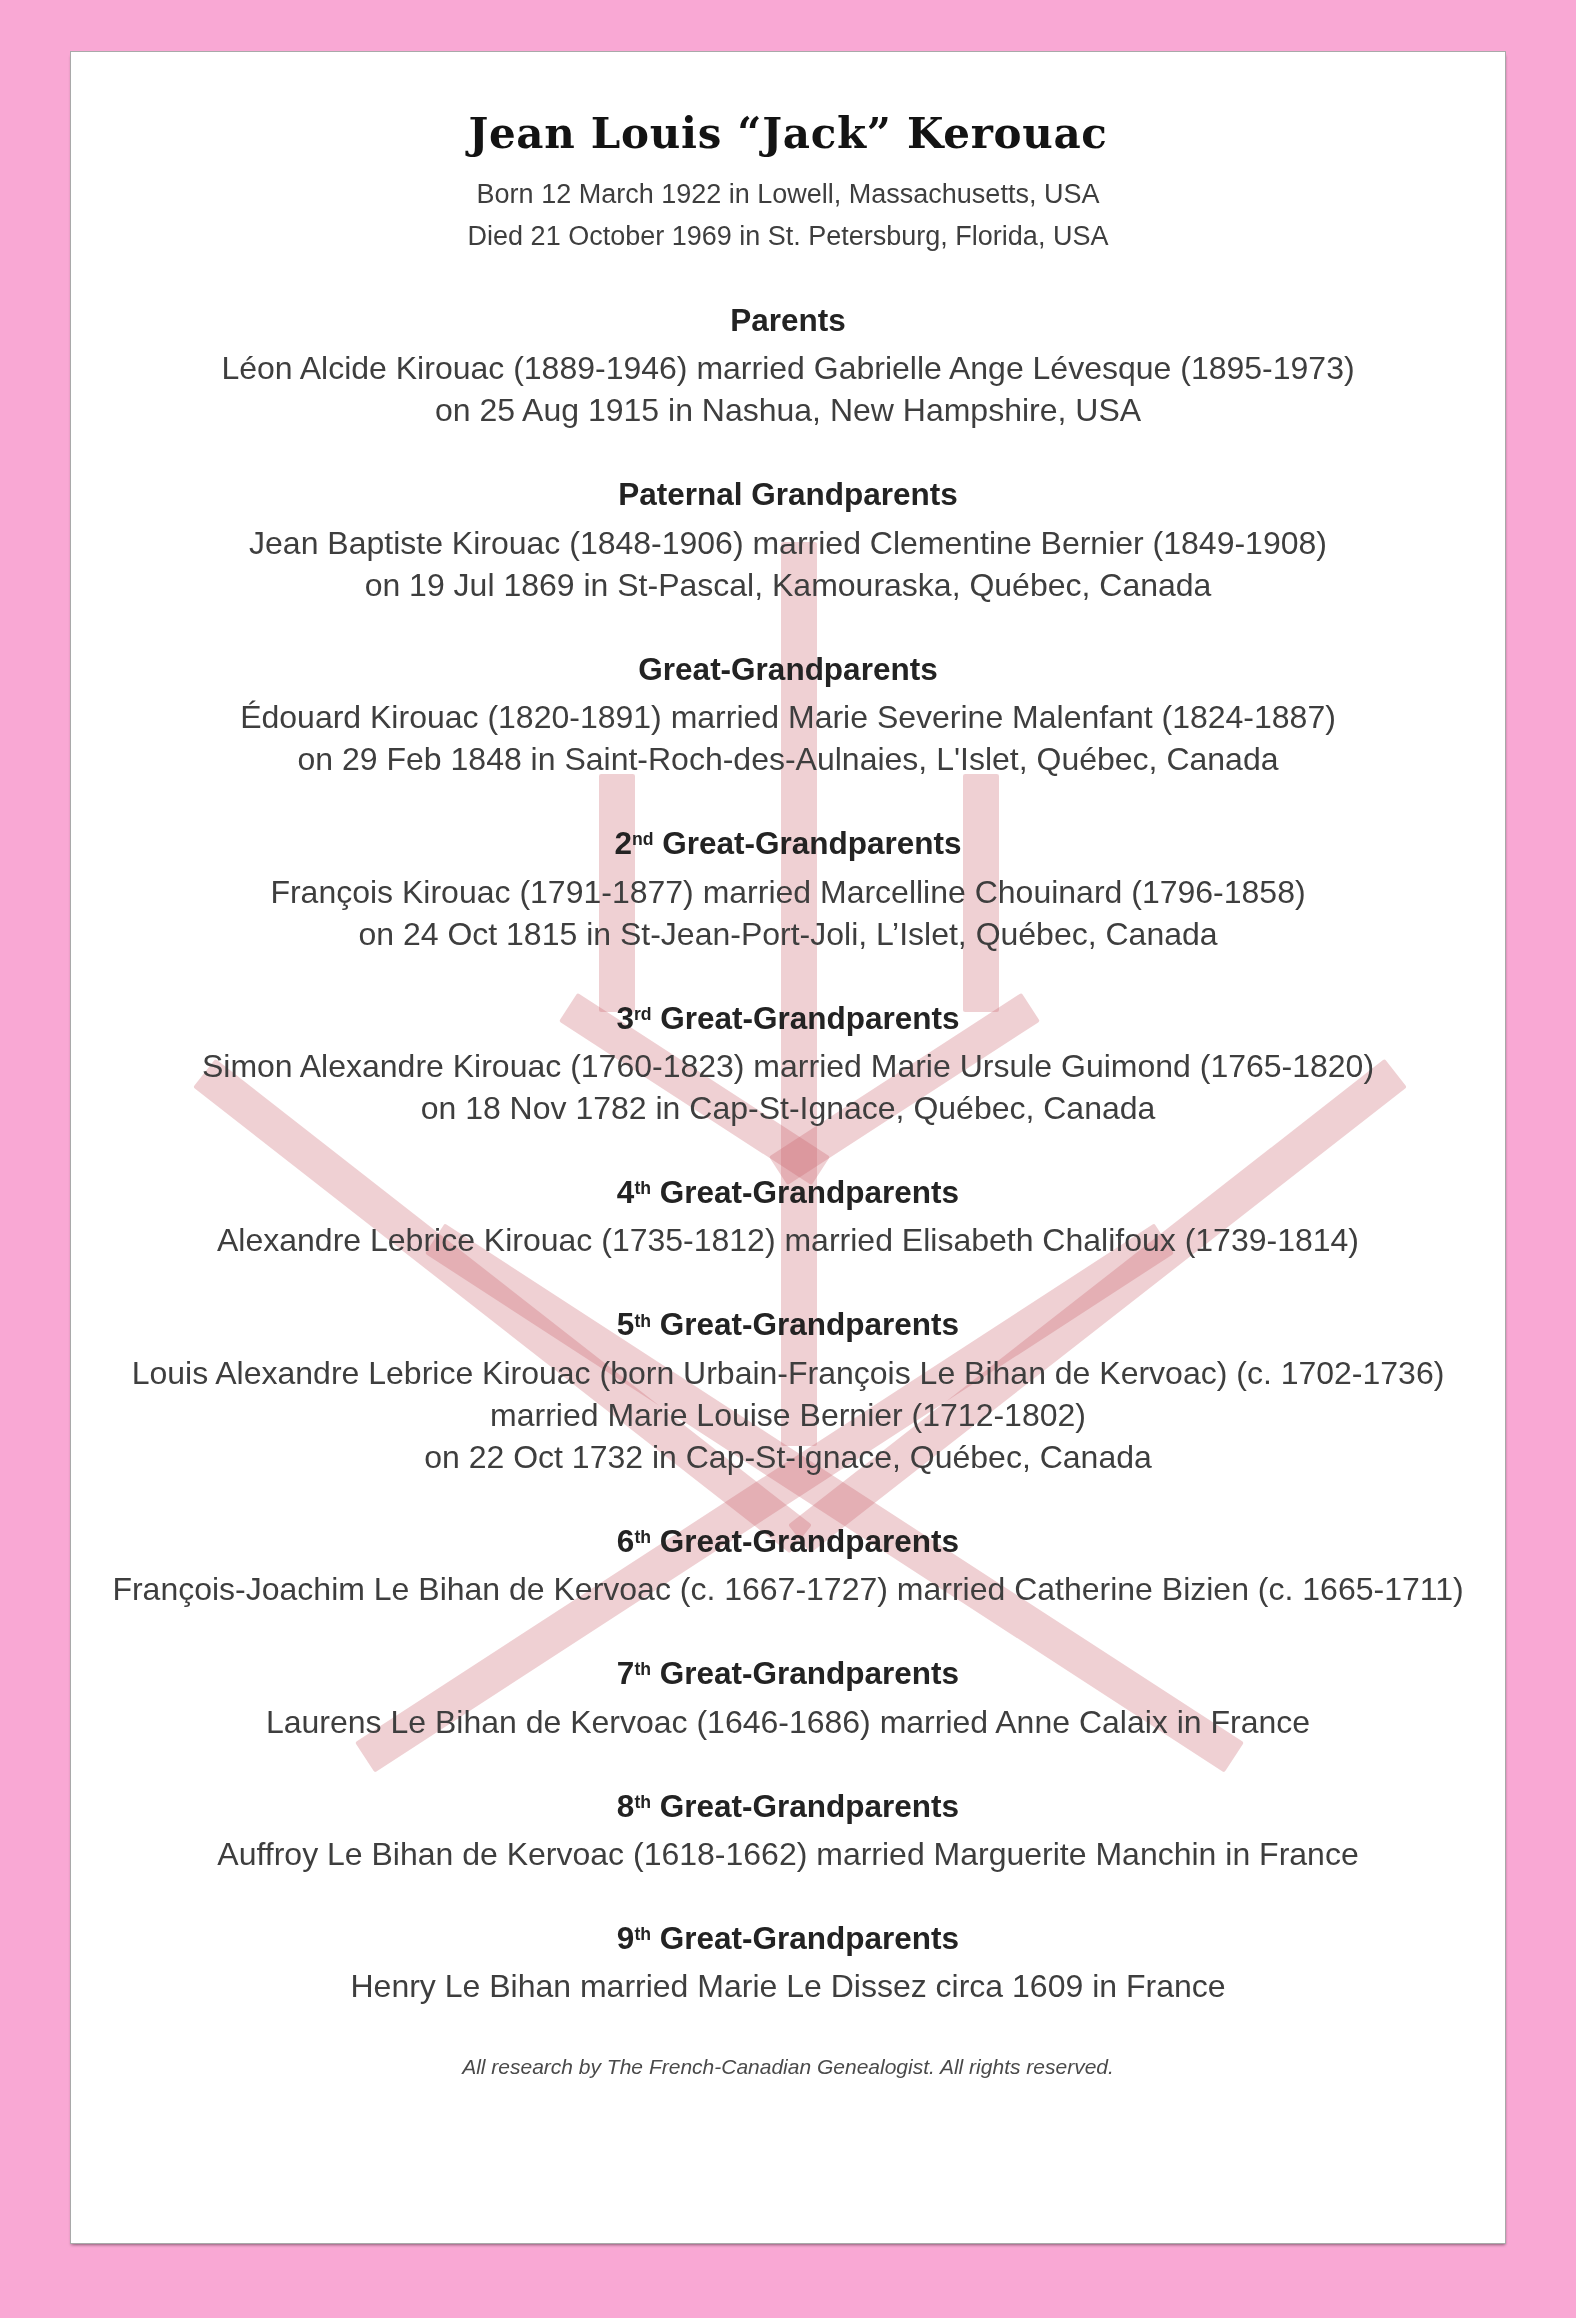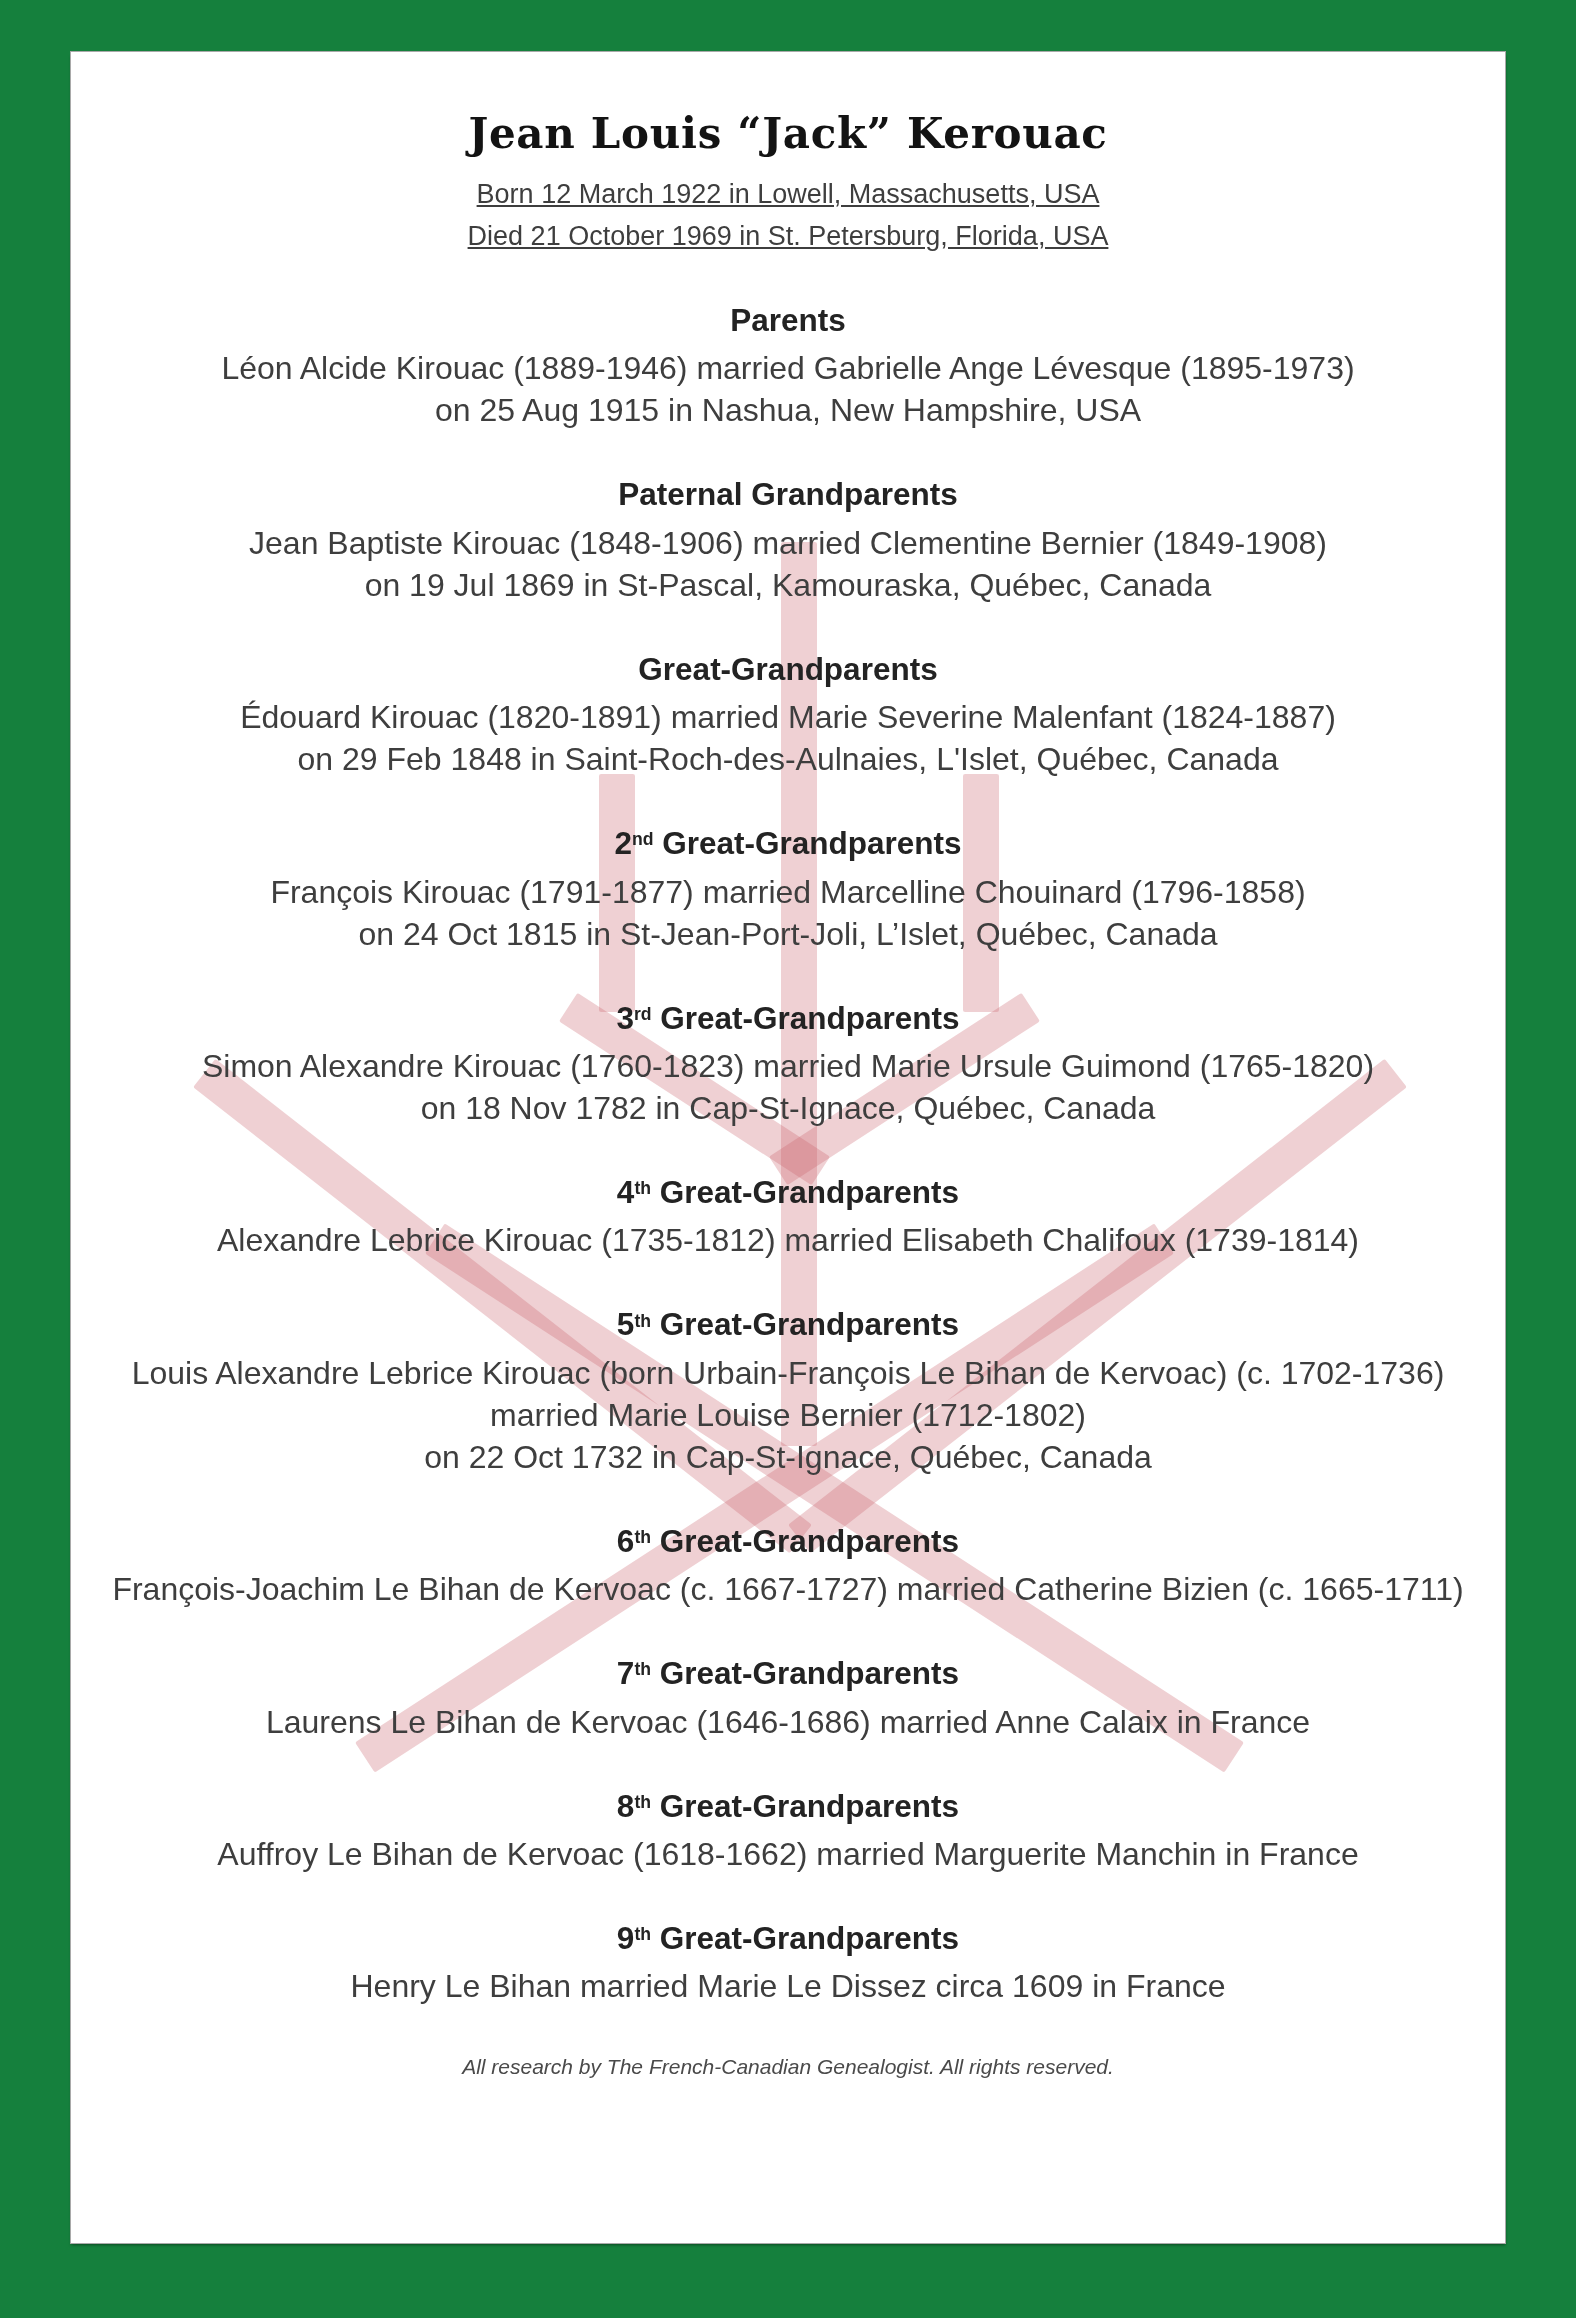--- a/index.html
+++ b/index.html
@@ -1,20 +1,20 @@
 <!DOCTYPE html>
 <html style="font-size:11.2px"><head>
 <meta charset="utf-8">
 <style>
   html, body { margin: 0; padding: 0; background: #ffffff; }
   .canvas {
     position: relative;
     width: 1576px;
     height: 2319px;
-    background: #15803d;
+    background: #f9a8d4;
     font-family: "Liberation Sans", sans-serif;
     overflow: hidden;
   }
   .page {
     position: absolute;
     left: 70px;
     top: 51px;
     width: 1436px;
     height: 2193px;
     background: #ffffff;
@@ -56,21 +56,20 @@
     color: #131313;
     letter-spacing: 0.7px;
     margin-bottom: 17px;
     white-space: nowrap;
   }
   .subtitle-line {
     font-size: 27px;
     line-height: 42px;
     color: #3e3e3e;
     white-space: nowrap;
-    text-decoration: underline;
   }
   .section { margin-top: 42px; }
   .heading {
     font-size: 31.5px;
     line-height: 42px;
     font-weight: 700;
     color: #232323;
     margin-bottom: 1.4px;
     white-space: nowrap;
   }

